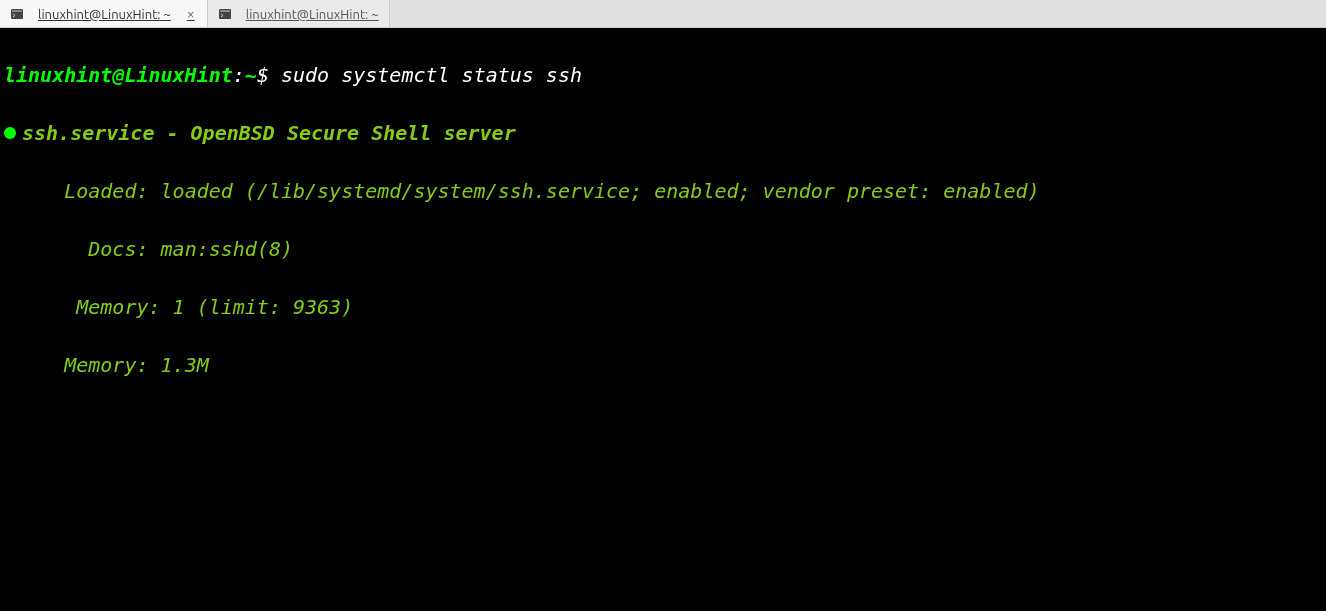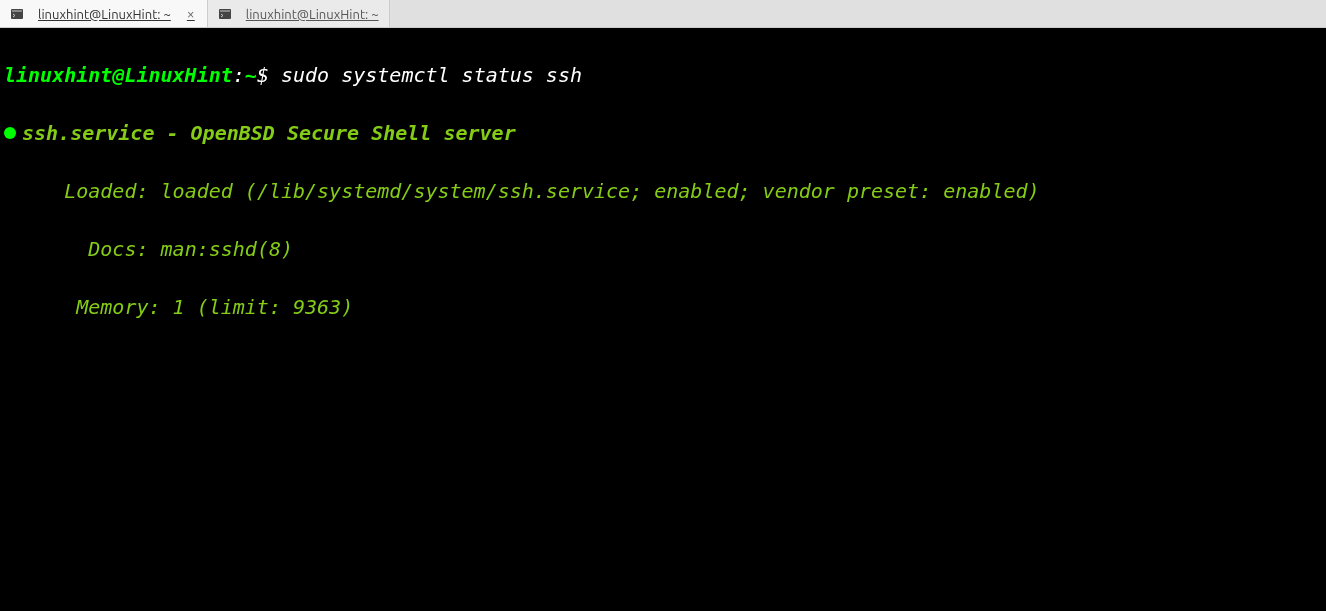--- a/index.html
+++ b/index.html
@@ -107,20 +107,21 @@
   </div>
   <div class="spacer"></div>
 </div>
 
 <div class="terminal">
 <div class="line"><span class="prompt-user bold">linuxhint@LinuxHint</span><span class="white">:</span><span class="prompt-path bold">~</span><span class="white">$</span><span class="white"> </span><span class="white">sudo systemctl status ssh</span></div>
 <div class="line"><span class="dot"></span><span class="green bold">ssh.service - OpenBSD Secure Shell server</span></div>
 <div class="line"><span class="green">     Loaded: </span><span class="green">loaded (/lib/systemd/system/ssh.service; enabled; vendor preset: enabled)</span></div>
 <div class="line"><span class="green">       Docs: </span><span class="green">man:sshd(8)</span></div>
 <div class="line"><span class="green">      Memory: </span><span class="green">1 (limit: 9363)</span></div>
+<div class="line"><span class="green">     Memory: </span><span class="green">1.3M</span></div>
 
 
 
 
 
 
 
 
 
 </div>

